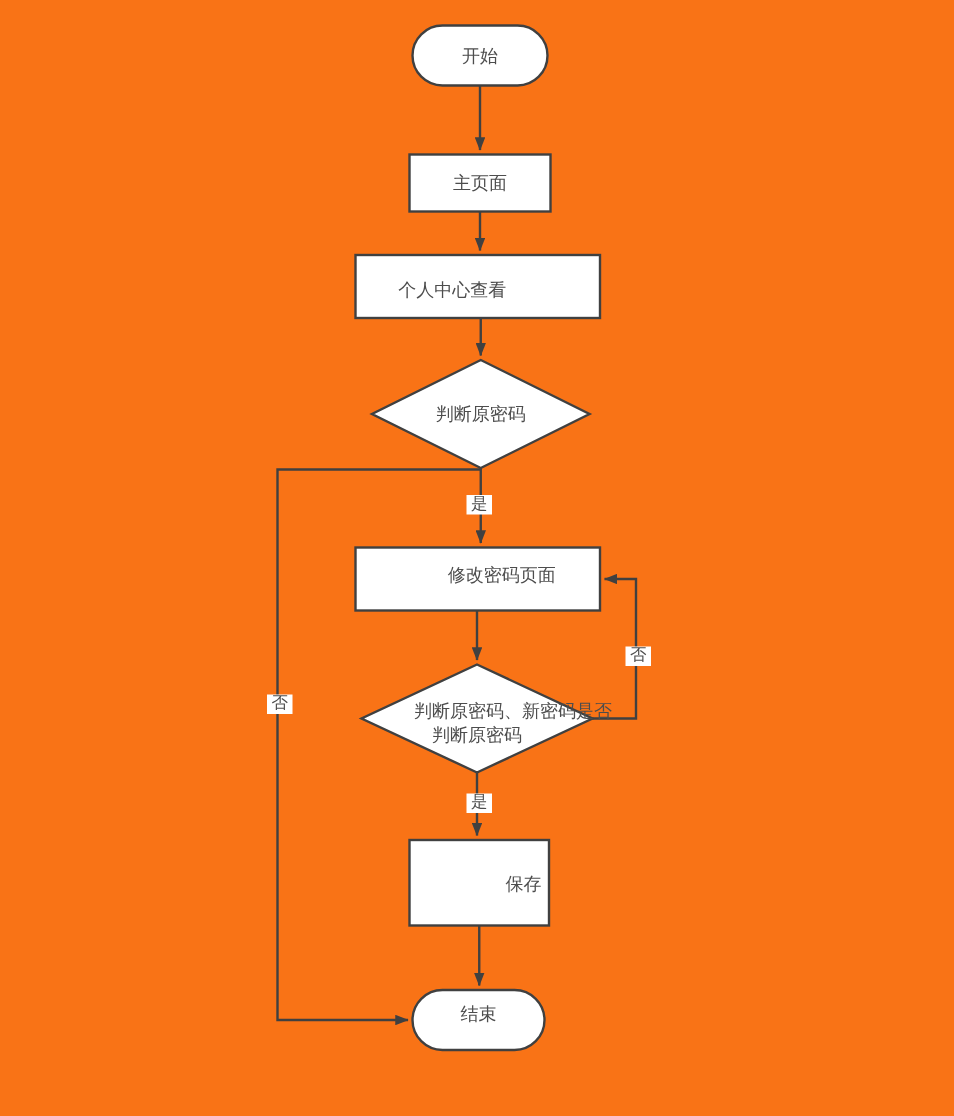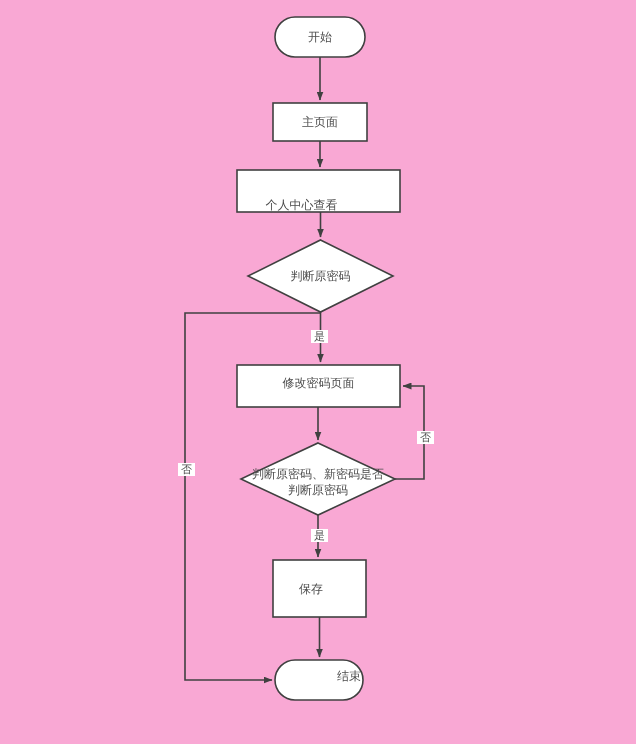--- a/index.html
+++ b/index.html
@@ -11,21 +11,21 @@
   body {
     width: 636px;
     height: 744px;
     font-family: "Liberation Sans", "DejaVu Sans", sans-serif;
     overflow: hidden;
   }
   #flow-canvas {
     position: relative;
     width: 636px;
     height: 744px;
-    background: #f9a8d4;
+    background: #f97316;
   }
   #flow-svg {
     position: absolute;
     top: 0;
     left: 0;
     width: 636px;
     height: 744px;
   }
   .node-label {
     position: absolute;
@@ -97,34 +97,34 @@
       <path d="M 318 515 L 318 557" marker-end="url(#arrowhead)"></path>
 
       <path d="M 319.5 617 L 319.5 657" marker-end="url(#arrowhead)"></path>
     </g>
   </svg>
 
   <div class="node-label" style="left:275px; top:17px; width:90px; height:40px;">开始</div>
 
   <div class="node-label" style="left:273px; top:103px; width:94px; height:38px;text-align:right;">主页面</div>
 
-  <div class="node-label" style="left:237px; top:184px; width:129px; height:42px;text-align:center;">个人中心查看</div>
+  <div class="node-label" style="left:237px; top:172px; width:129px; height:42px;text-align:center;">个人中心查看</div>
 
   <div class="node-label" style="left:248px; top:240px; width:145px; height:72px;">判断原密码</div>
 
-  <div class="node-label" style="left:237px; top:365px; width:163px; height:36px;">修改密码页面</div>
+  <div class="node-label" style="left:237px; top:365px; width:163px; height:36px;padding-left:16px;">修改密码页面</div>
 
   <div class="node-label" style="left:228px; top:443px; width:180px; height:72px; white-space:normal; display:block; padding-top:23px; box-sizing:border-box;">
-    <span style="display:block;">判断原密码、新密码是否</span>
+    <span style="display:block;text-align:right;">判断原密码、新密码是否</span>
     <span style="display:block;">判断原密码</span>
   </div>
 
-  <div class="node-label" style="left:273px; top:560px; width:76px; height:57px;">保存</div>
+  <div class="node-label" style="left:273px; top:560px; width:76px; height:57px;padding-left:38px;">保存</div>
 
-  <div class="node-label" style="left:275px; top:660px; width:88px; height:32px;margin-left:30px;">结束</div>
+  <div class="node-label" style="left:275px; top:660px; width:88px; height:32px;">结束</div>
 
   <div class="edge-label" style="left:311px; top:330px; width:15px;">是</div>
 
   <div class="edge-label" style="left:178px; top:463px; width:15px;">否</div>
 
   <div class="edge-label" style="left:311px; top:529px; width:15px;">是</div>
 
   <div class="edge-label" style="left:417px; top:431px; width:15px;">否</div>
 
 </div>

